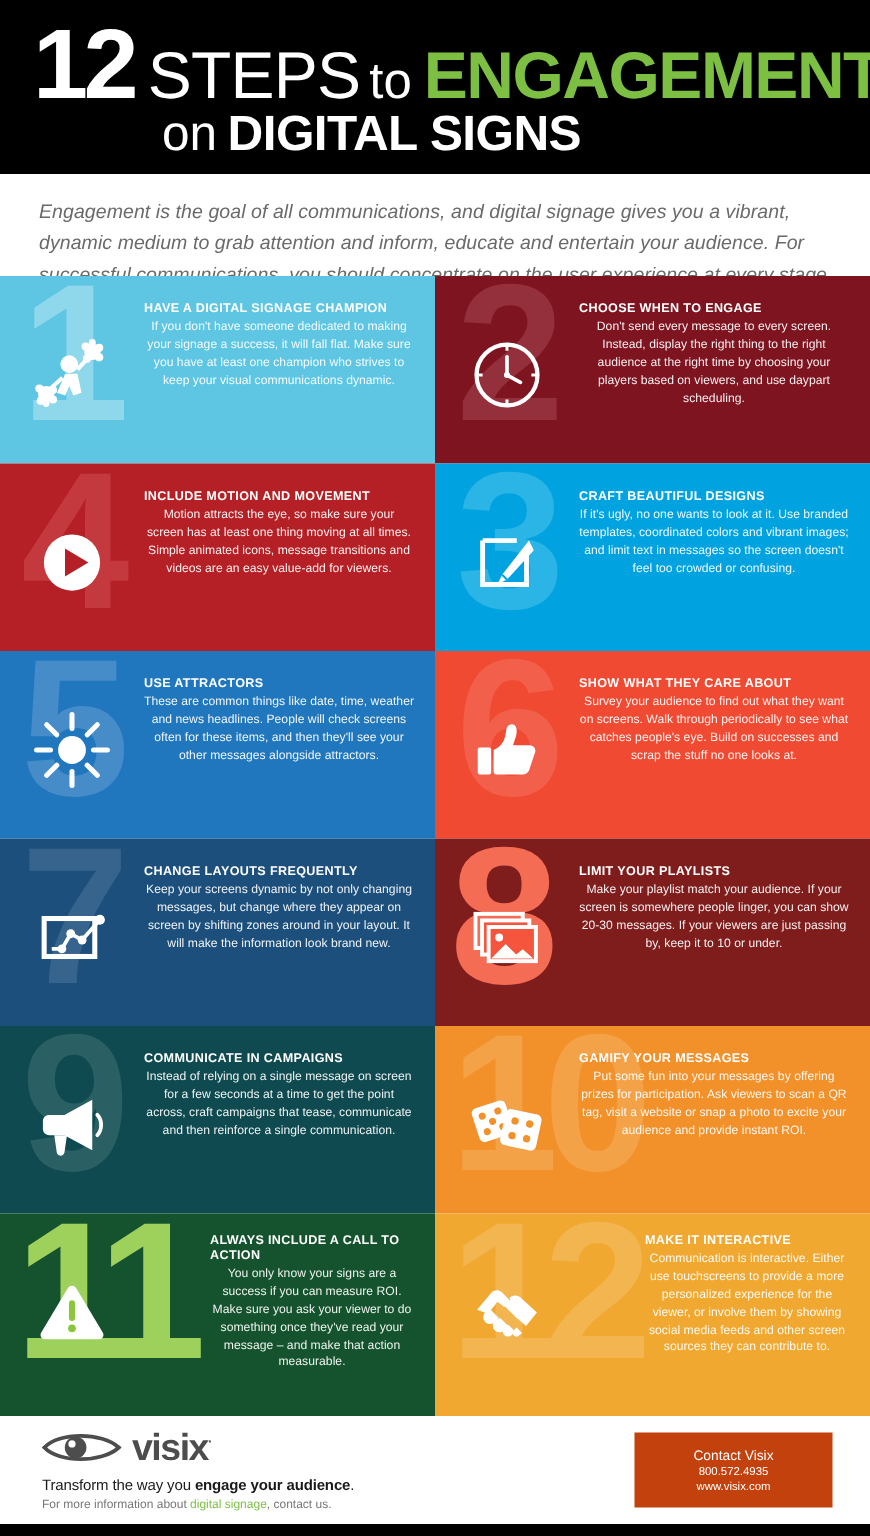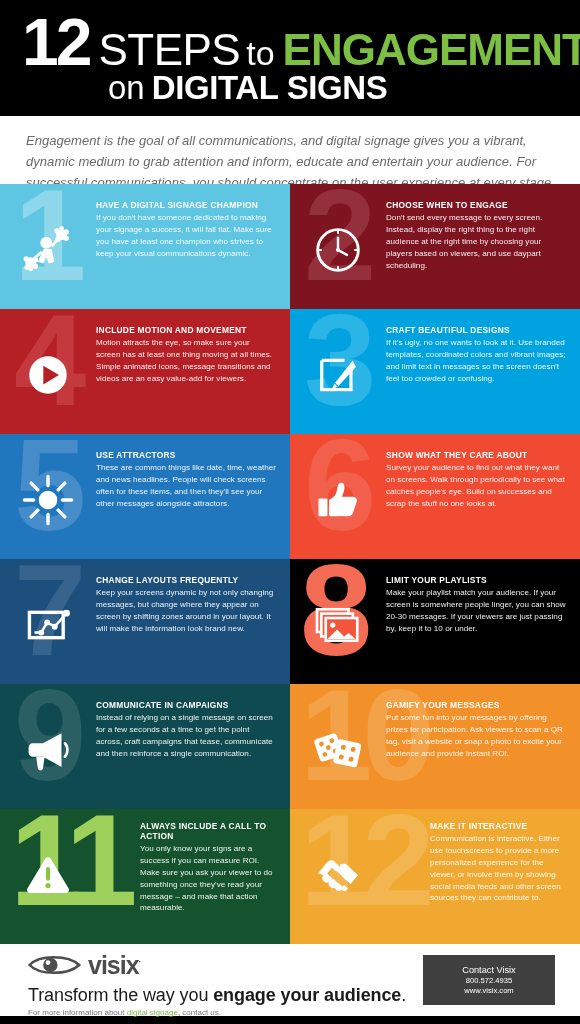--- a/index.html
+++ b/index.html
@@ -80,43 +80,44 @@
   .card:nth-child(11) .txt, .card:nth-child(12) .txt { padding-top:12px;padding-left:44px; }
   .ttl {
     font-size:8.4px; font-weight:bold; color:#ffffff;
     letter-spacing:0.25px; margin-bottom:2px;
     text-transform:uppercase;
   }
   .bod {
     font-size:8.1px; line-height:1.47;
     color:rgba(255,255,255,0.93);
     letter-spacing:0.02px;
+    text-align:center;
   }
   svg { display:block; }
 
   
   .footer {
     background:#ffffff; height:72px;
     position:relative; padding:8px 0 0 28px;
   }
   .logo-row { display:flex; align-items:center; gap:4px; }
   .brand {
     font-size:25px; font-weight:bold; color:#4d4d4d;
     letter-spacing:-1px; line-height:1;
   }
   .brand sup { font-size:9px; vertical-align:super; }
   .tag {
-    font-size:18px; color:#1a1a1a; margin-top:7px; letter-spacing:-0.1px;
+    font-size:10px; color:#1a1a1a; margin-top:7px; letter-spacing:-0.1px;
   }
   .tag b { font-weight:bold; }
   .sub { font-size:8px; color:#777777; margin-top:2px; }
   .sub .lnk { color:#7cbf43; }
   .contact {
     position:absolute; right:25px; top:11px;
-    width:132px; height:50px; background:#404040;
+    width:132px; height:50px; background:#c2410c;
     color:#ffffff; text-align:center;
     display:flex; flex-direction:column; justify-content:center; gap:1px;
   }
   .contact .c1 { font-size:9.2px; }
   .contact .c2, .contact .c3 { font-size:7.6px; }
 
   .blackbar { background:#000000; height:24px; padding:8px 0 0 36px; }
 </style>
 </head>
 <body>
@@ -271,21 +272,21 @@
           <circle cx="40" cy="34" r="3.5" fill="#fff"></circle>
           <circle cx="54" cy="18" r="4" fill="#fff"></circle>
         </svg>
       </div>
       <div class="txt">
         <div class="ttl">CHANGE LAYOUTS FREQUENTLY</div>
         <div class="bod">Keep your screens dynamic by not only changing messages, but change where they appear on screen by shifting zones around in your layout. It will make the information look brand new.</div>
       </div>
     </div>
 
-    <div class="card wide" style="background:#000000">
+    <div class="card wide" style="background:#7f1d1d">
       <div class="bignum" style="color:#f56c55">8</div>
       <div class="icon-wrap">
         <svg width="56" height="56" viewBox="0 0 64 64">
           <rect x="8" y="14" width="36" height="26" fill="none" stroke="#fff" stroke-width="3"></rect>
           <rect x="13" y="19" width="36" height="26" fill="#f4553c" stroke="#fff" stroke-width="3"></rect>
           <rect x="18" y="24" width="36" height="26" fill="#f4553c" stroke="#fff" stroke-width="3"></rect>
           <circle cx="26" cy="32" r="3" fill="#fff"></circle>
           <path d="M20 48 L31 37 L39 45 L44 41 L52 48 Z" fill="#fff"></path>
         </svg>
       </div>

